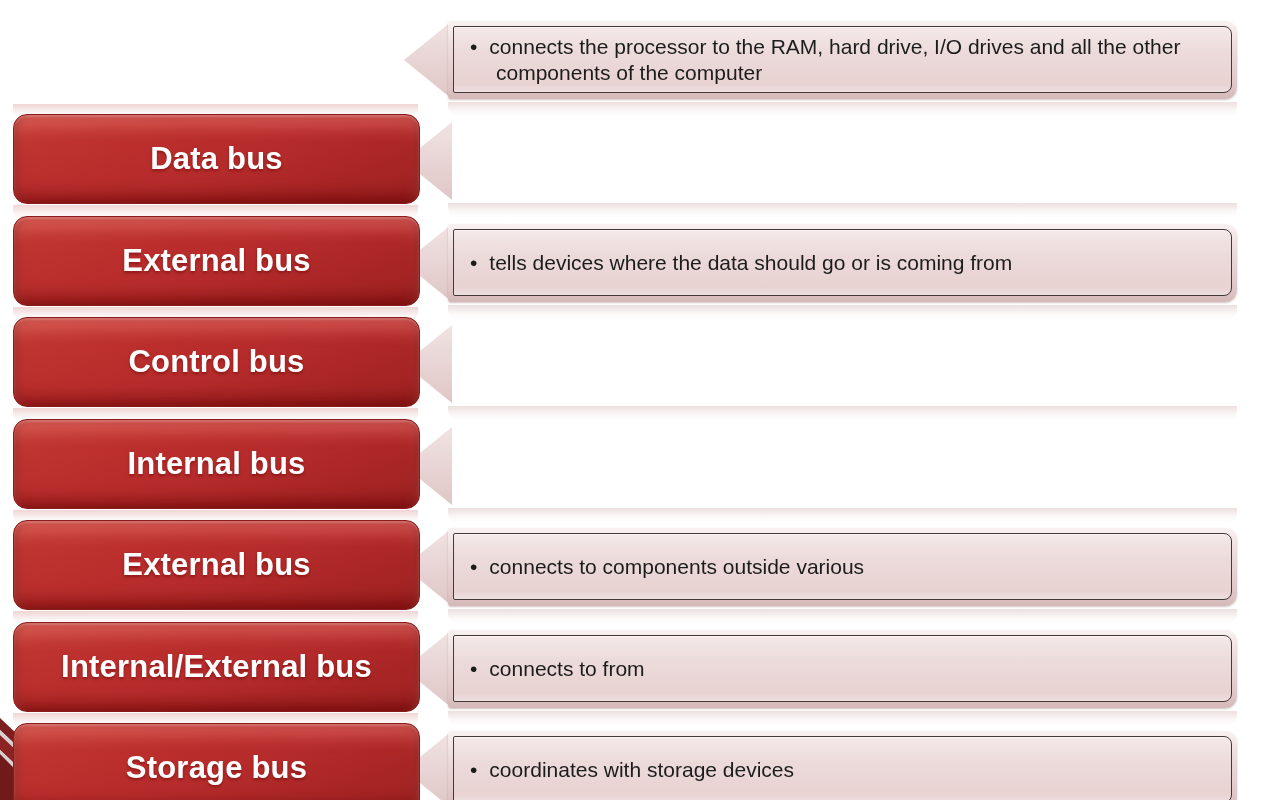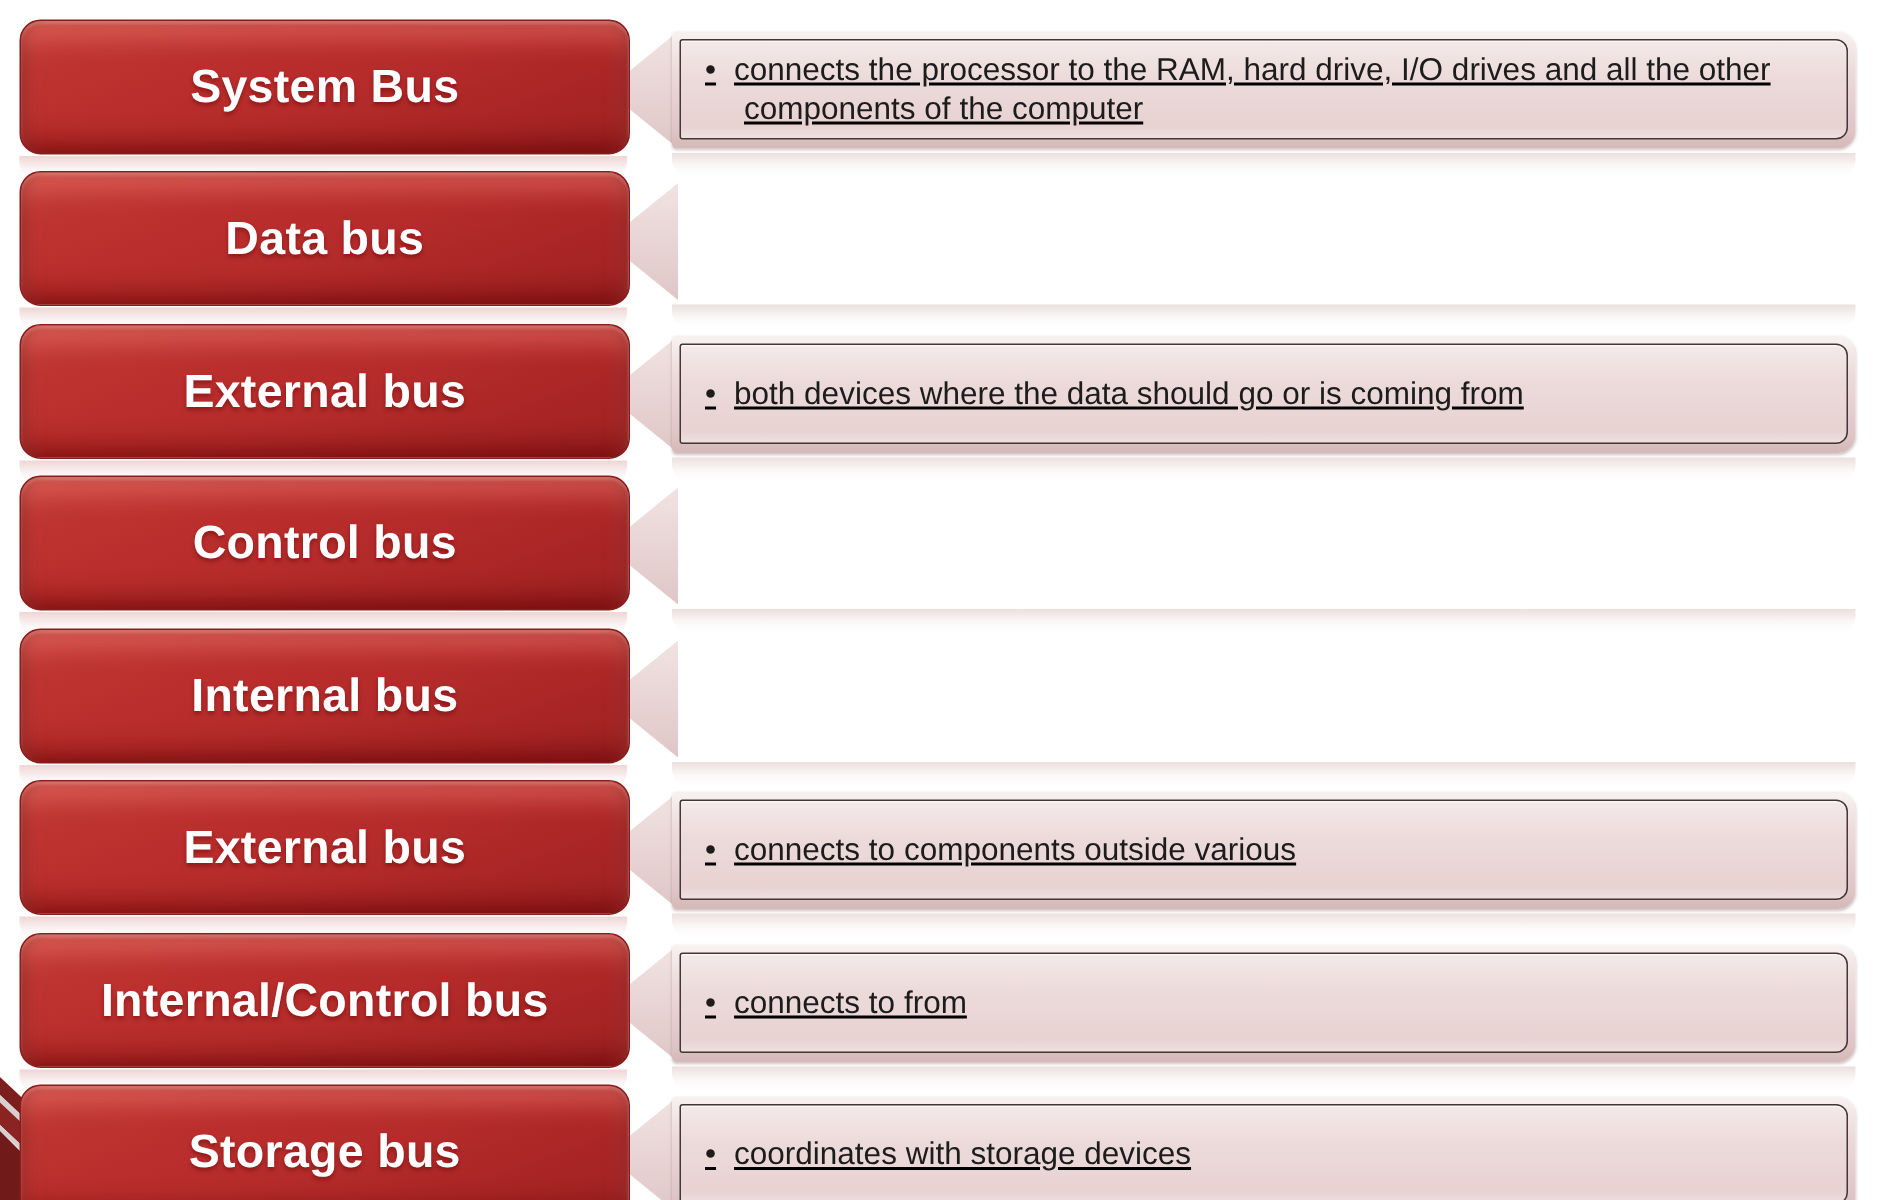--- a/index.html
+++ b/index.html
@@ -58,21 +58,21 @@
     padding:0;box-sizing:border-box;
     z-index:2;
   }
   .desc-inner{
     position:absolute;left:5px;top:5px;right:5px;bottom:6px;
     border-radius:2px 8px 8px 2px;
     border:1.5px solid #443737;
     background:linear-gradient(180deg,#f4e9e9 0%,#ecdada 40%,#e8d2d2 88%,#efe0e0 100%);
     box-shadow:inset 0 1px 0 rgba(255,255,255,0.65);
     box-sizing:border-box;
-    display:flex;align-items:center;text-decoration:underline;
+    display:flex;align-items:center;
   }
   .desc-text{
     color:#1c1c1c;font-size:21px;line-height:1.22;
     max-width:700px;
     margin-left:16px;
     padding-left:26px;text-indent:-26px;
   }
   .bullet{display:inline;margin-right:12px;}
 
   
@@ -104,41 +104,38 @@
 
   <div class="row">
     <div class="refl refl-red"></div>
     <div class="refl refl-pink"></div>
     <div class="wedge"></div>
     <div class="desc-outer">
       <div class="desc-inner">
         <div class="desc-text"><span class="bullet">•</span><span>connects the processor to the RAM, hard drive, I/O drives and all the other components of the computer</span></div>
       </div>
     </div>
-    <div class="label-box">
-      <span class="label-text">System Bus</span>
-    </div>
   </div>
 
   <div class="row">
     <div class="refl refl-red"></div>
     <div class="refl refl-pink"></div>
     <div class="wedge"></div>
     <div class="label-box">
       <span class="label-text">Data bus</span>
     </div>
   </div>
 
   <div class="row">
     <div class="refl refl-red"></div>
     <div class="refl refl-pink"></div>
     <div class="wedge"></div>
     <div class="desc-outer">
       <div class="desc-inner">
-        <div class="desc-text"><span class="bullet">•</span><span>both devices where the data should go or is coming from</span></div>
+        <div class="desc-text"><span class="bullet">•</span><span>tells devices where the data should go or is coming from</span></div>
       </div>
     </div>
     <div class="label-box">
       <span class="label-text">External bus</span>
     </div>
   </div>
 
   <div class="row">
     <div class="refl refl-red"></div>
     <div class="refl refl-pink"></div>
@@ -174,21 +171,21 @@
   <div class="row">
     <div class="refl refl-red"></div>
     <div class="refl refl-pink"></div>
     <div class="wedge"></div>
     <div class="desc-outer">
       <div class="desc-inner">
         <div class="desc-text"><span class="bullet">•</span><span>connects to from</span></div>
       </div>
     </div>
     <div class="label-box">
-      <span class="label-text">Internal/Control bus</span>
+      <span class="label-text">Internal/External bus</span>
     </div>
   </div>
 
   <div class="row">
 
     <div class="wedge"></div>
     <div class="desc-outer">
       <div class="desc-inner">
         <div class="desc-text"><span class="bullet">•</span><span>coordinates with storage devices</span></div>
       </div>

